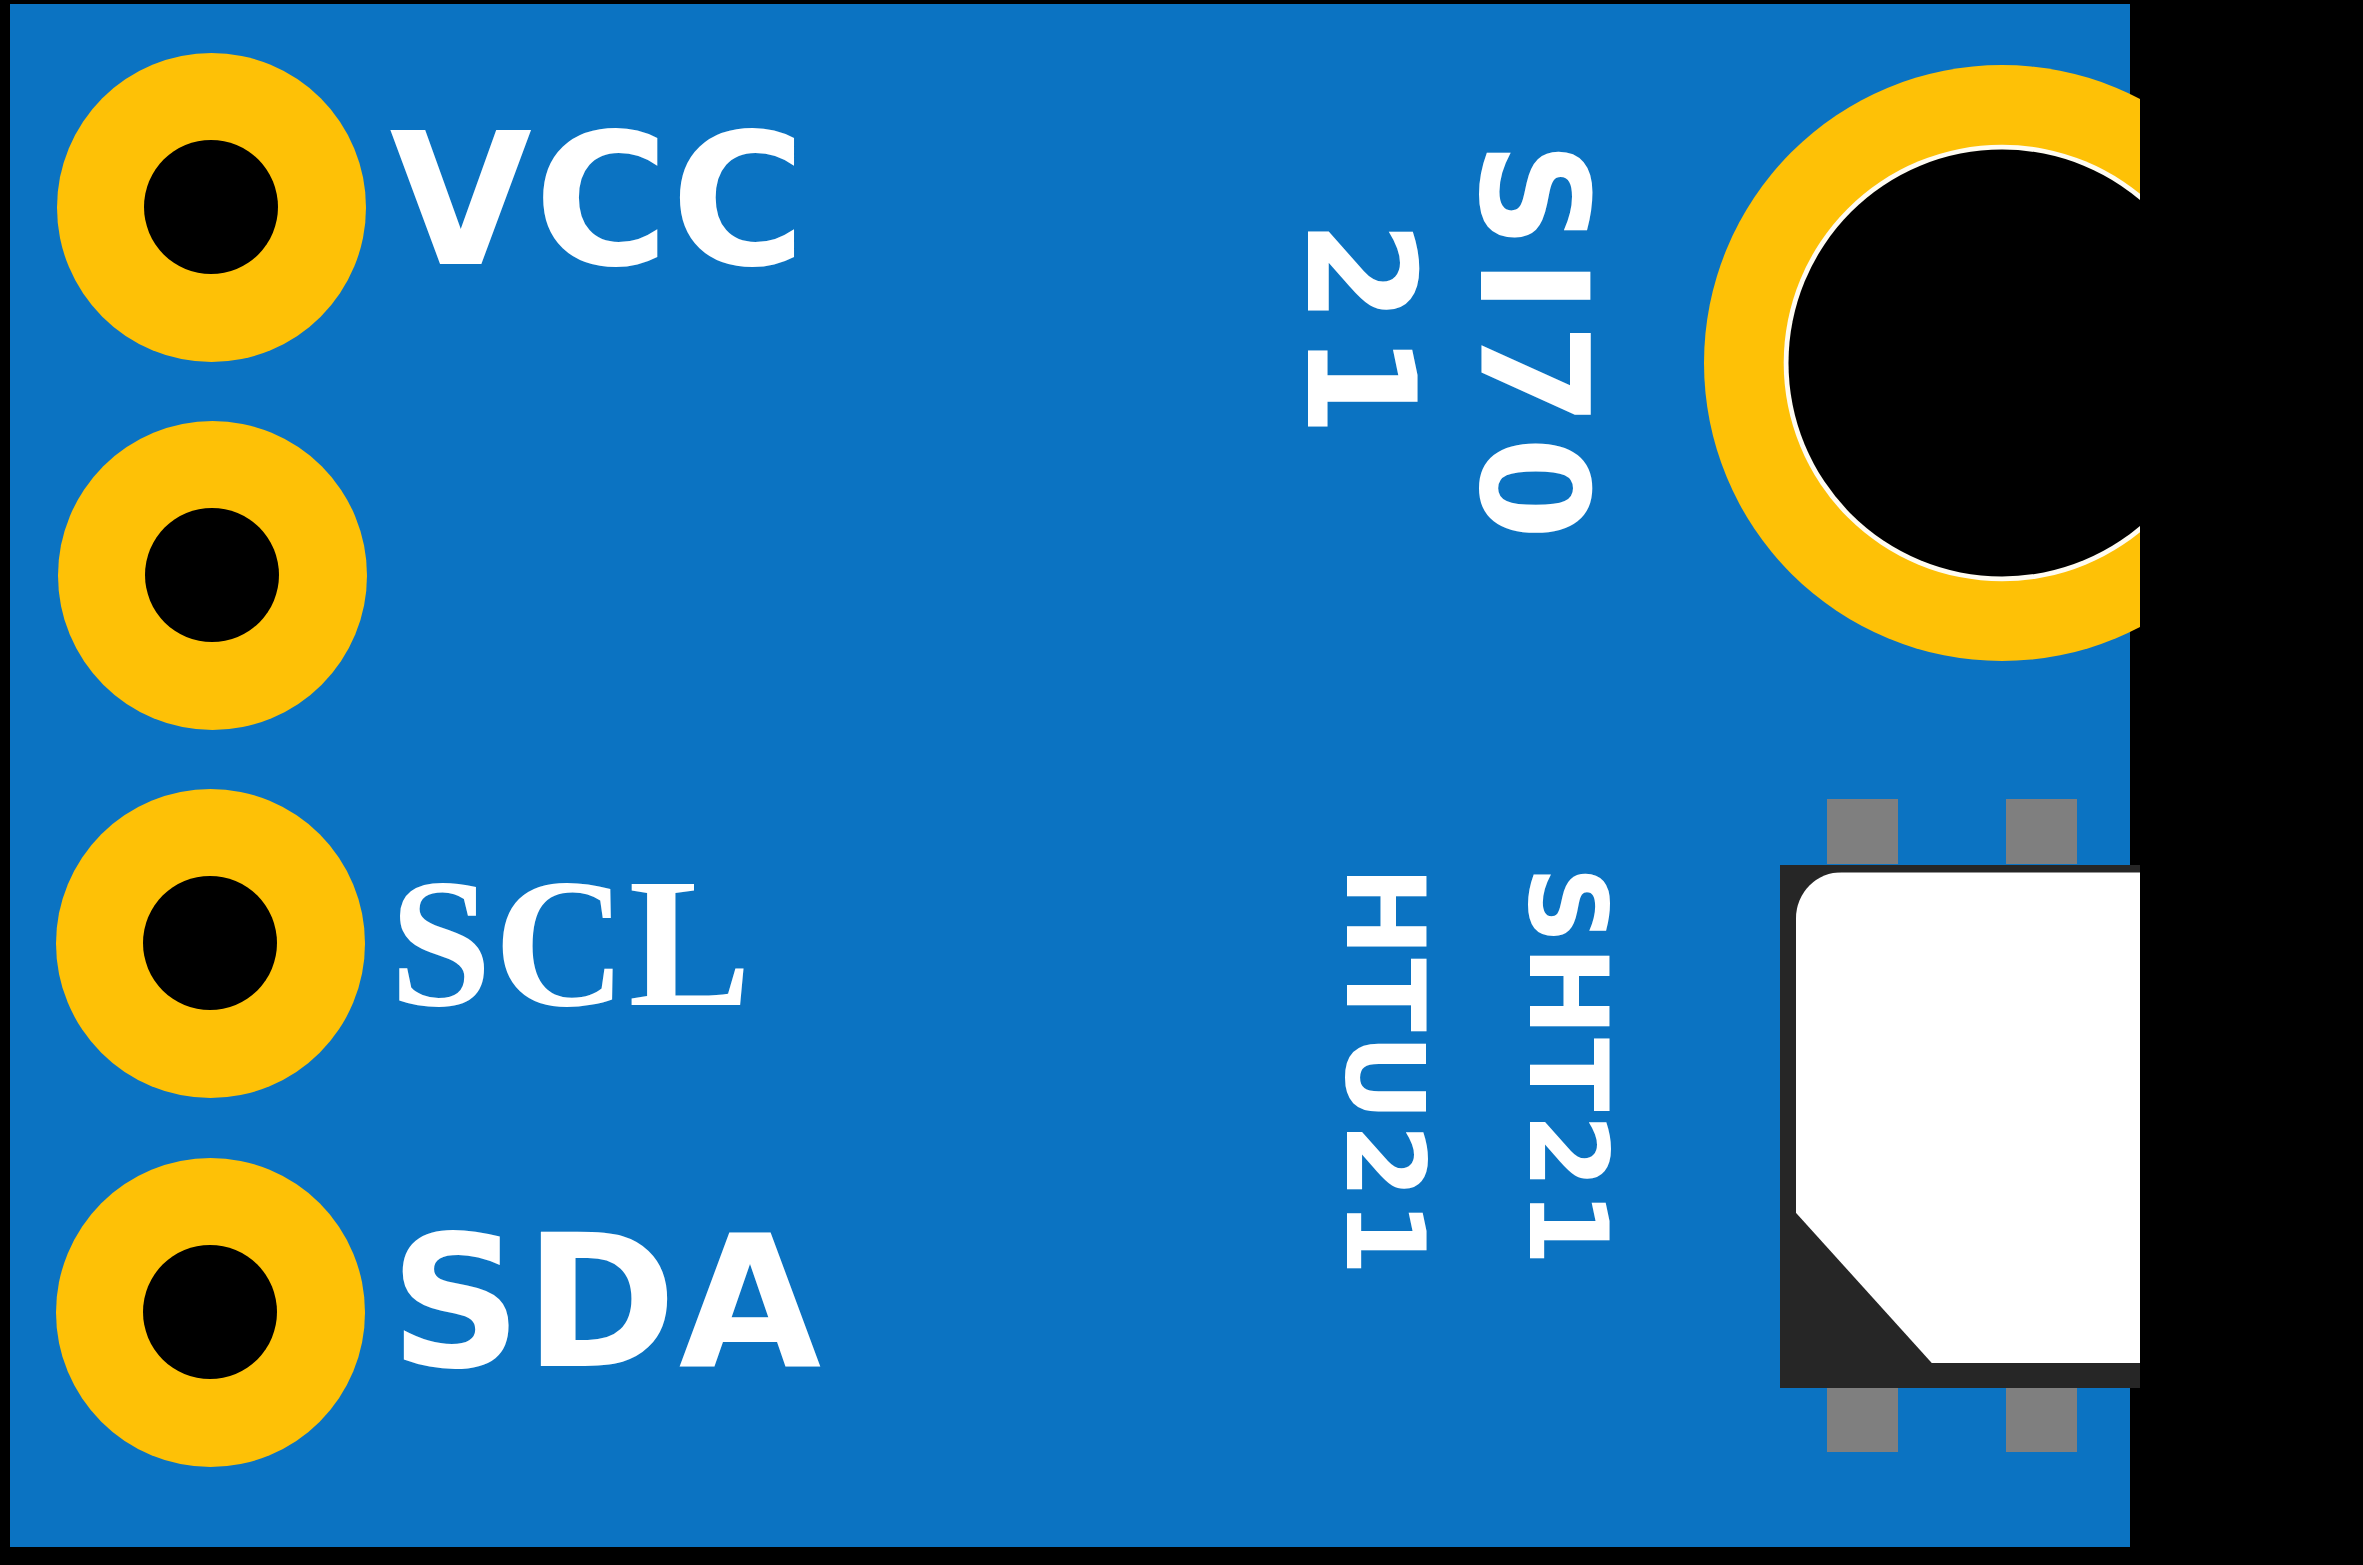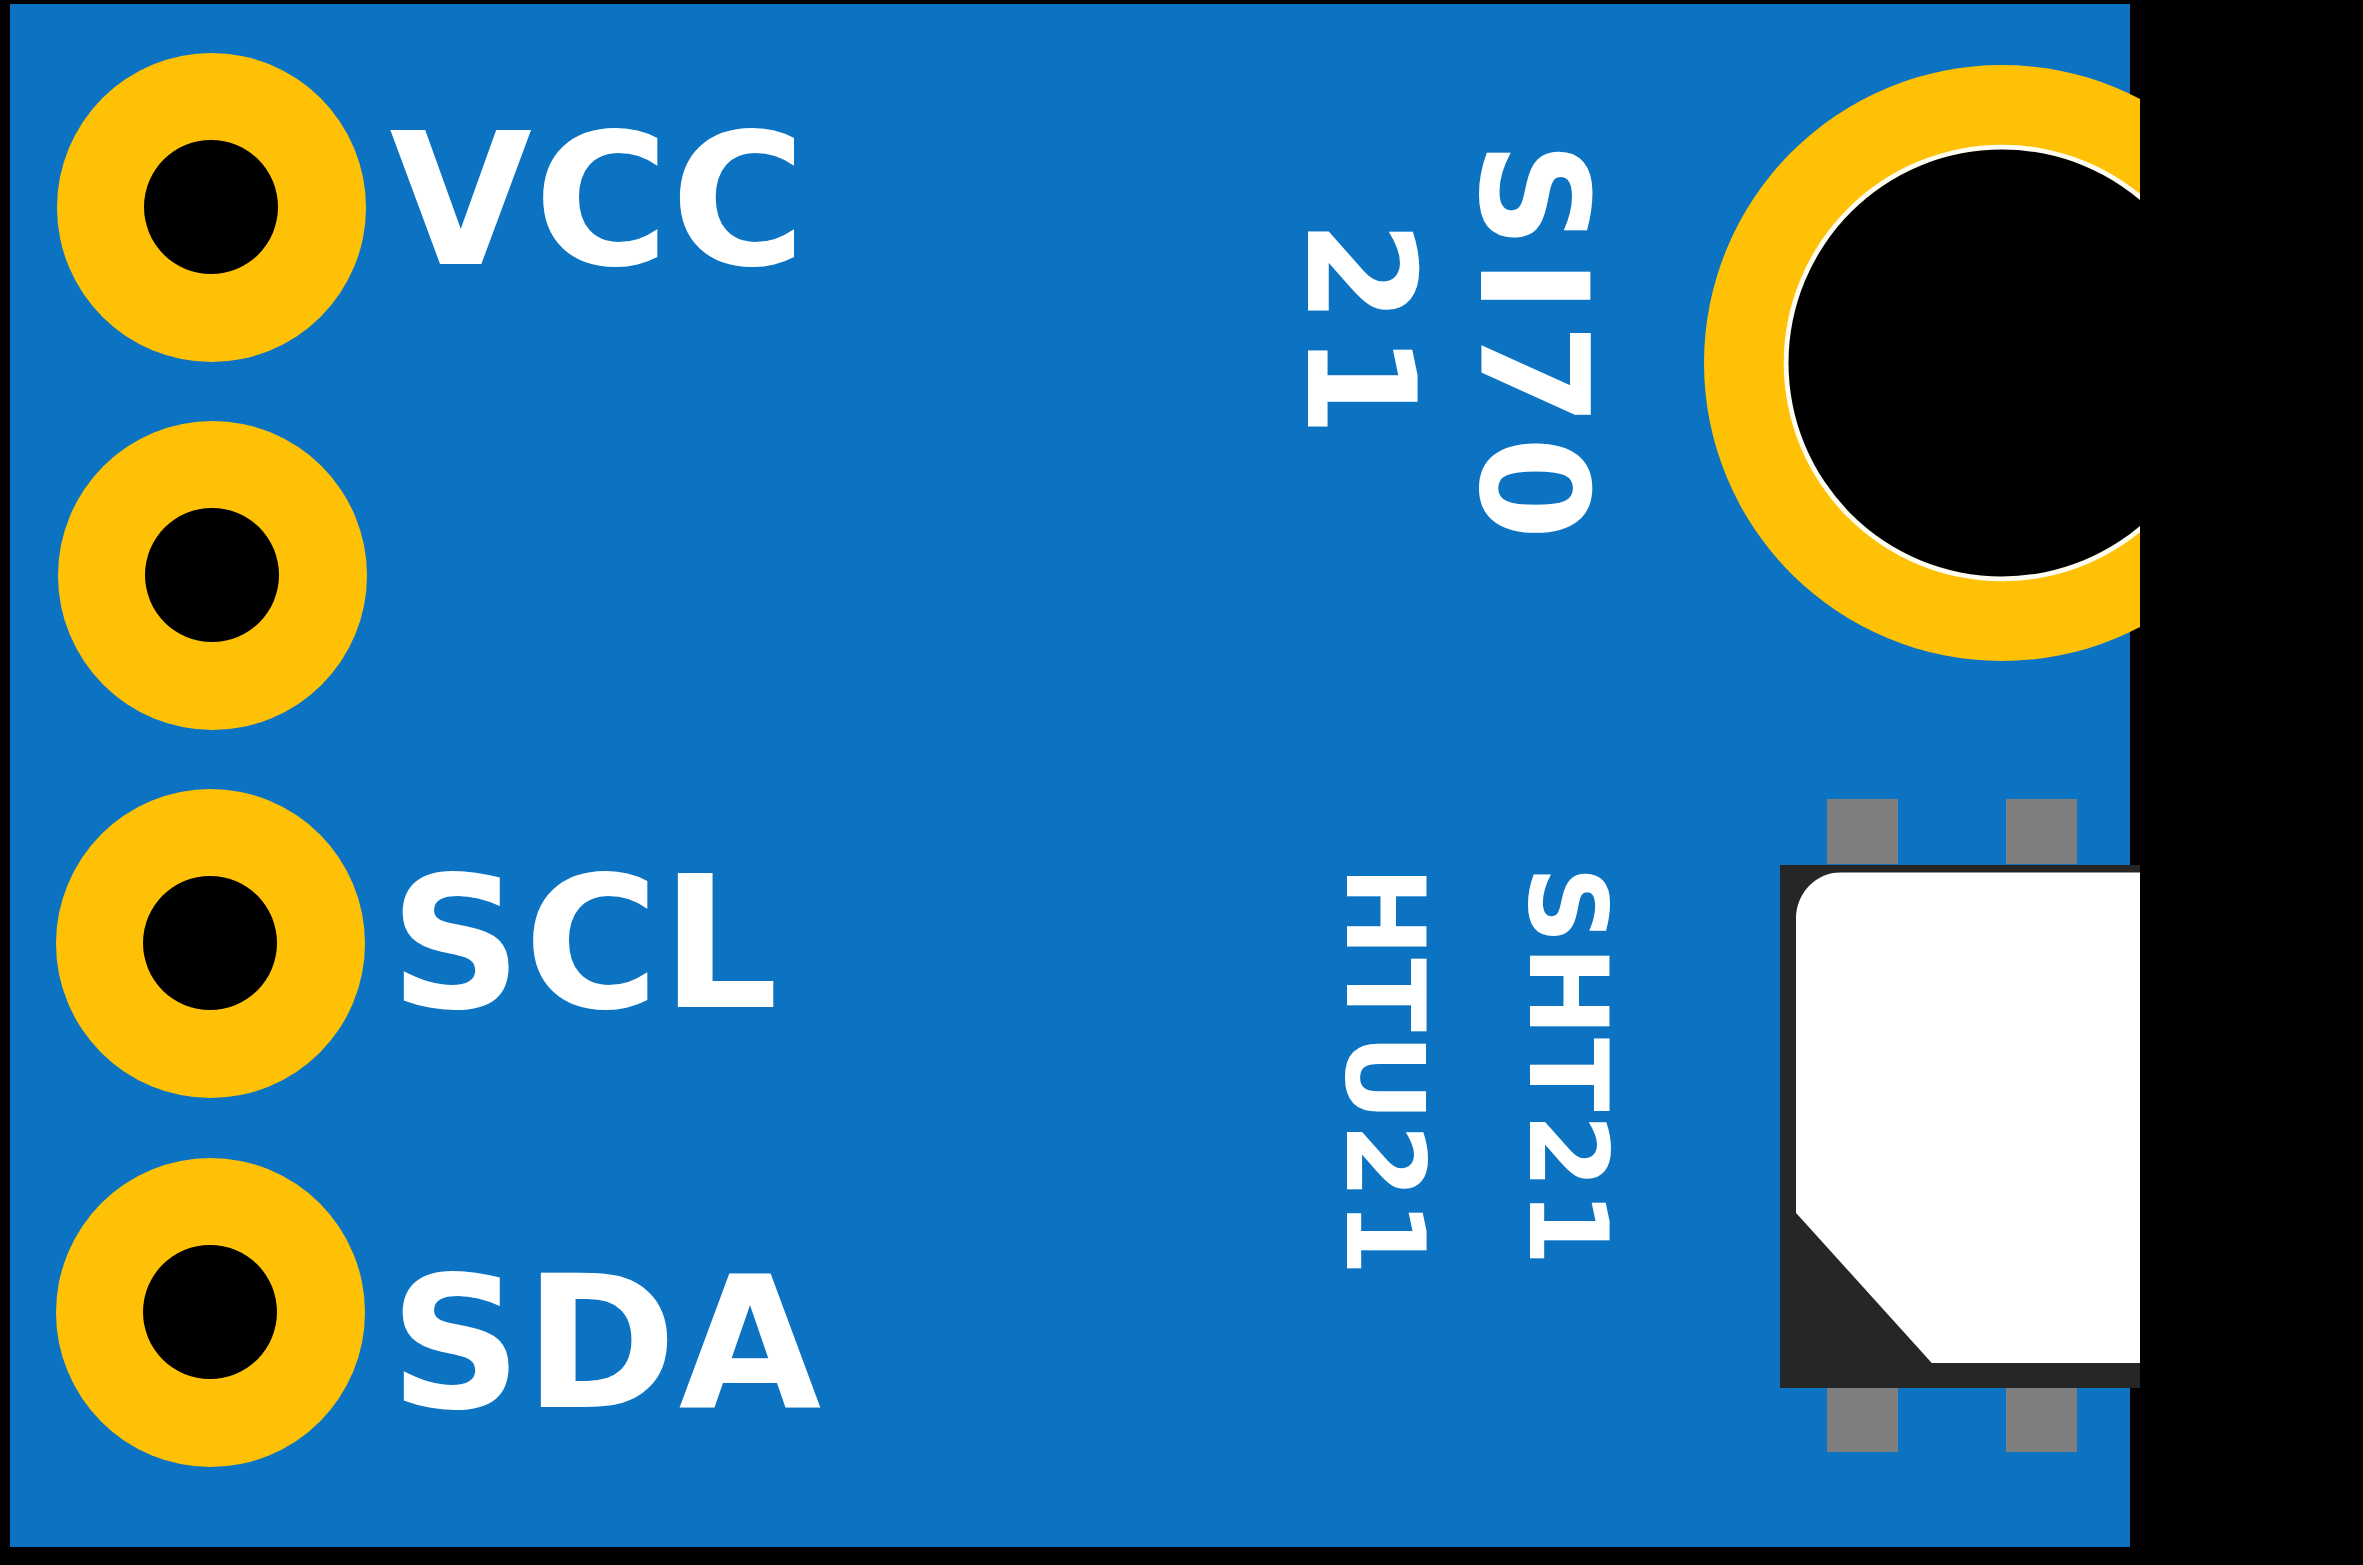--- a/index.html
+++ b/index.html
@@ -39,22 +39,22 @@
     left:380px;
     height:309px;
     display:flex;align-items:center;
     color:#ffffff;
     font-size:184px;font-weight:700;line-height:1;
     letter-spacing:1.9px;
     white-space:nowrap;
   }
   .lbl-vcc{top:42px;}
   .lbl-gnd{top:417px;}
-  .lbl-scl{top:785px;}
-  .lbl-sda{top:1185px;}
+  .lbl-scl{top:785px;font-family:Liberation Serif, serif;}
+  .lbl-sda{top:1144px;}
   
   .mount{
     position:absolute;
     left:1694px;top:61px;
     width:596px;height:596px;border-radius:50%;
     background:#fec106;
   }
   .mount .drill{
     position:absolute;left:50%;top:50%;
     width:427px;height:427px;border-radius:50%;

